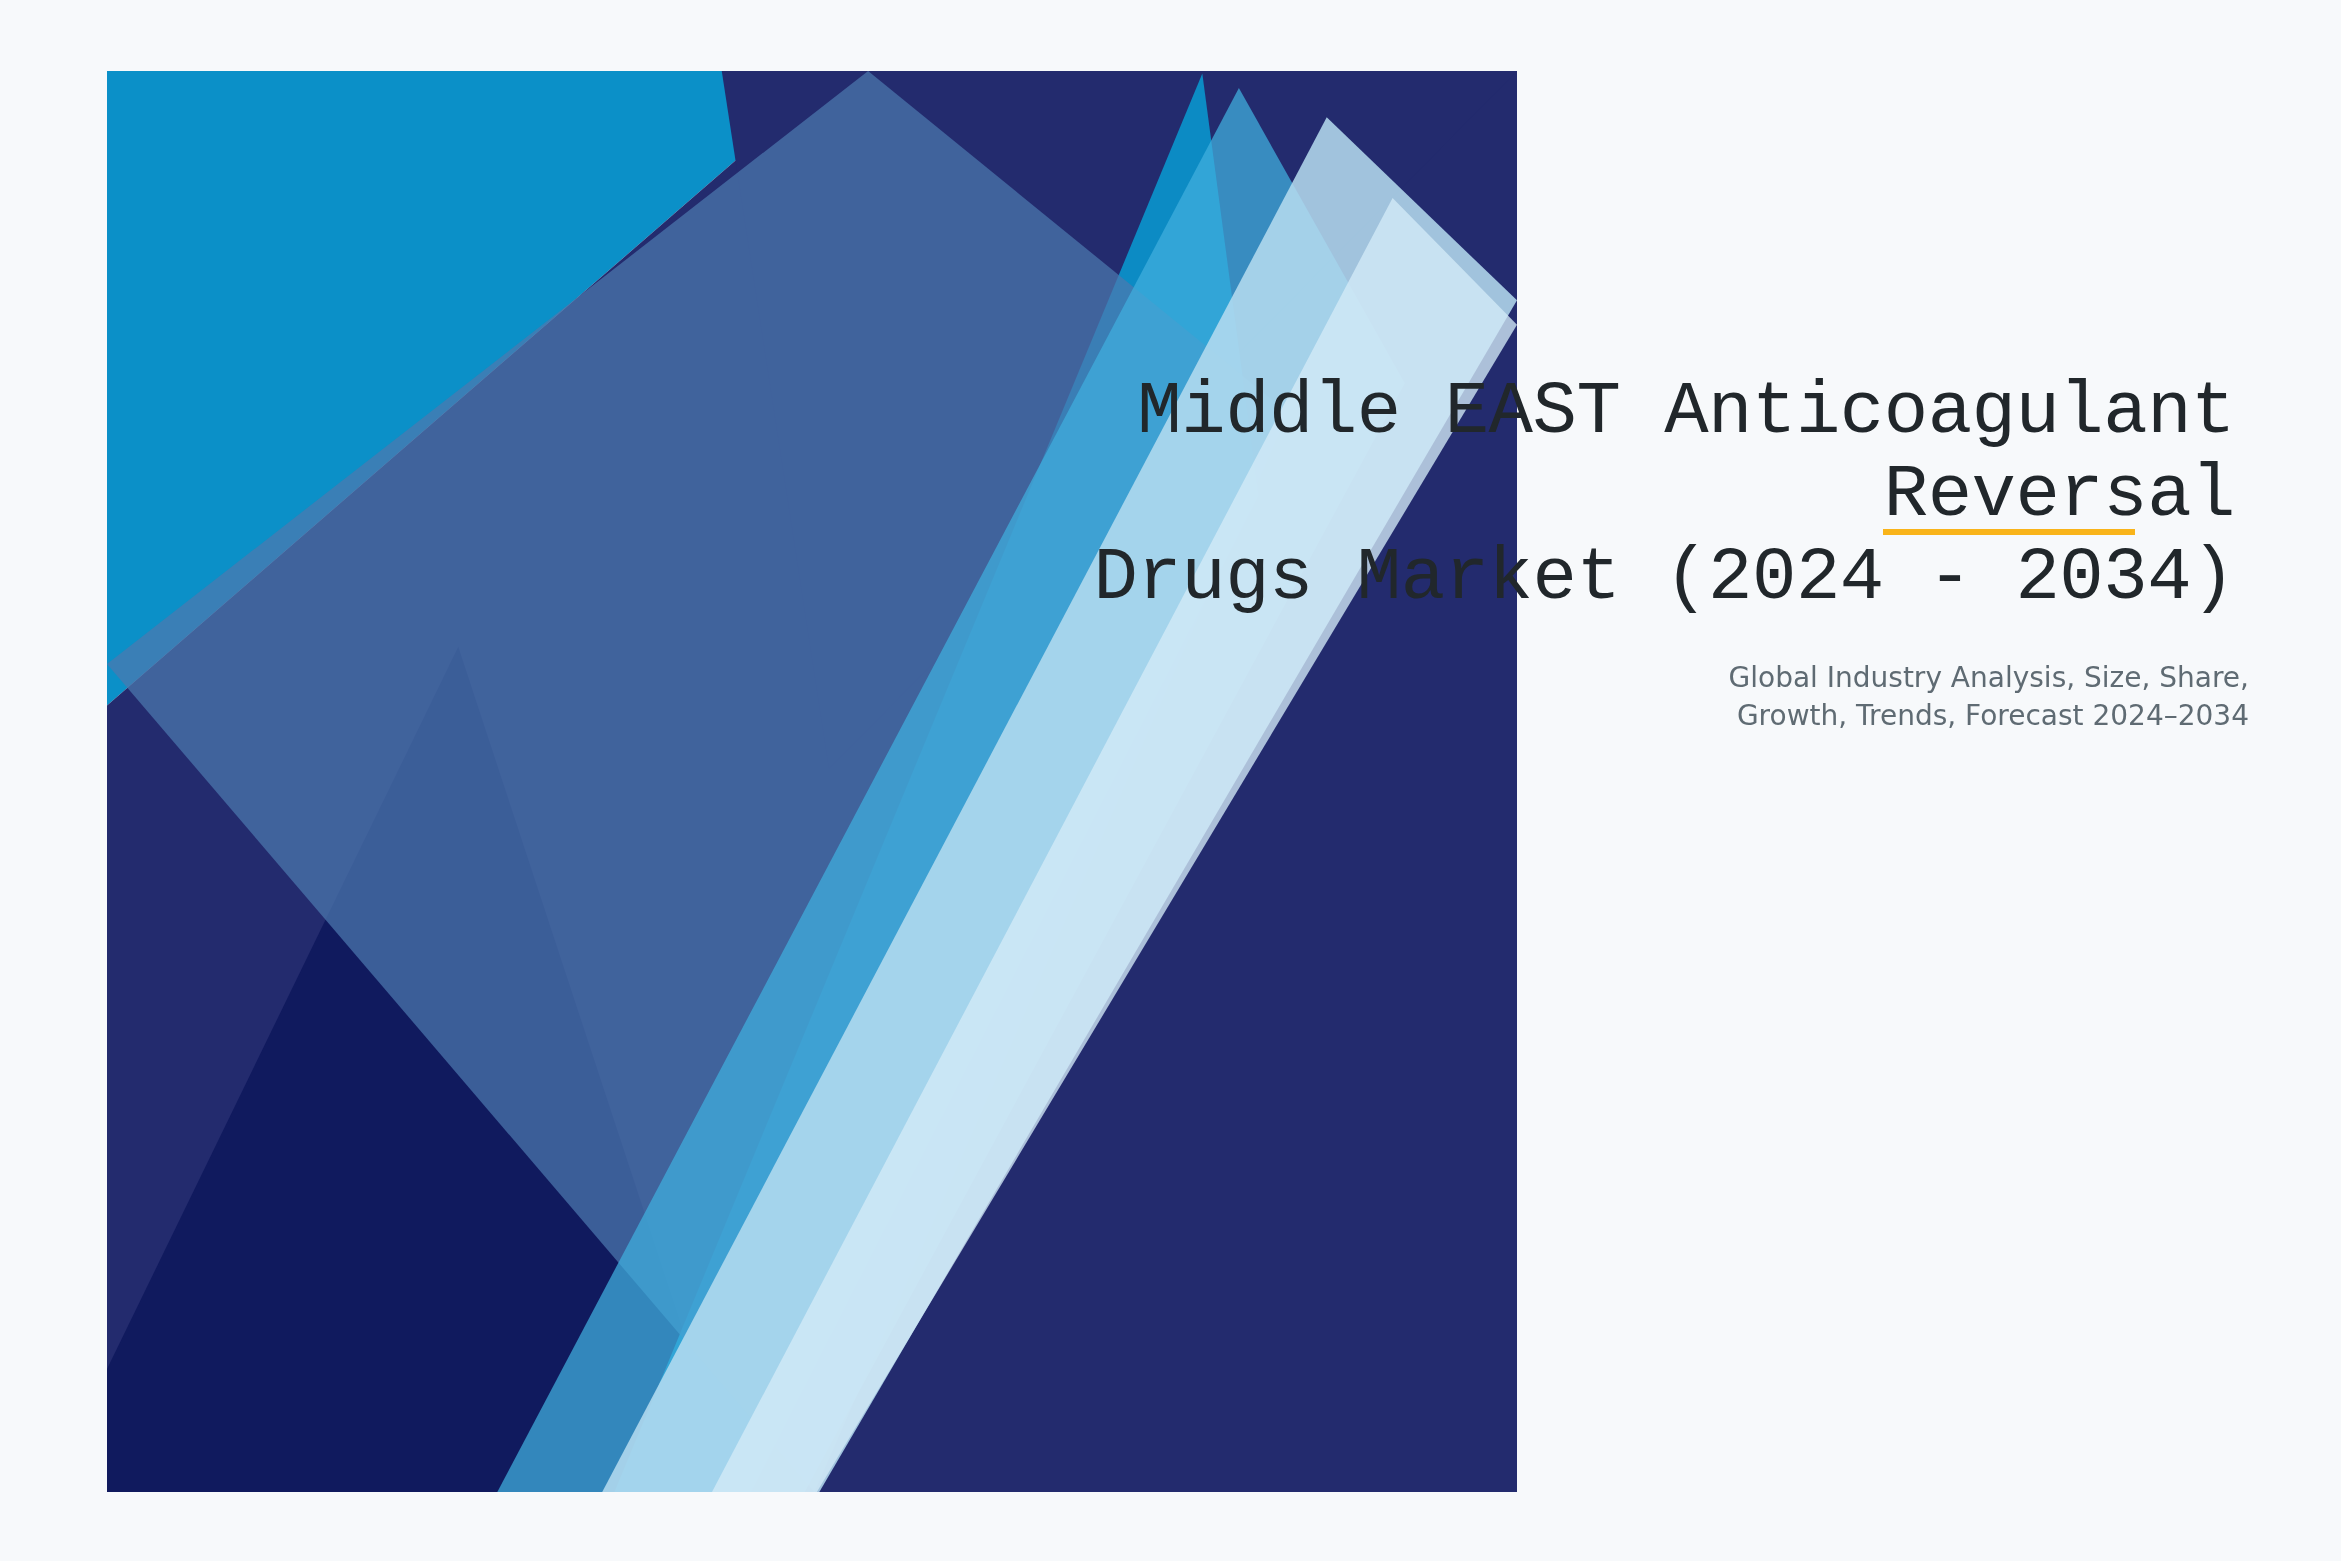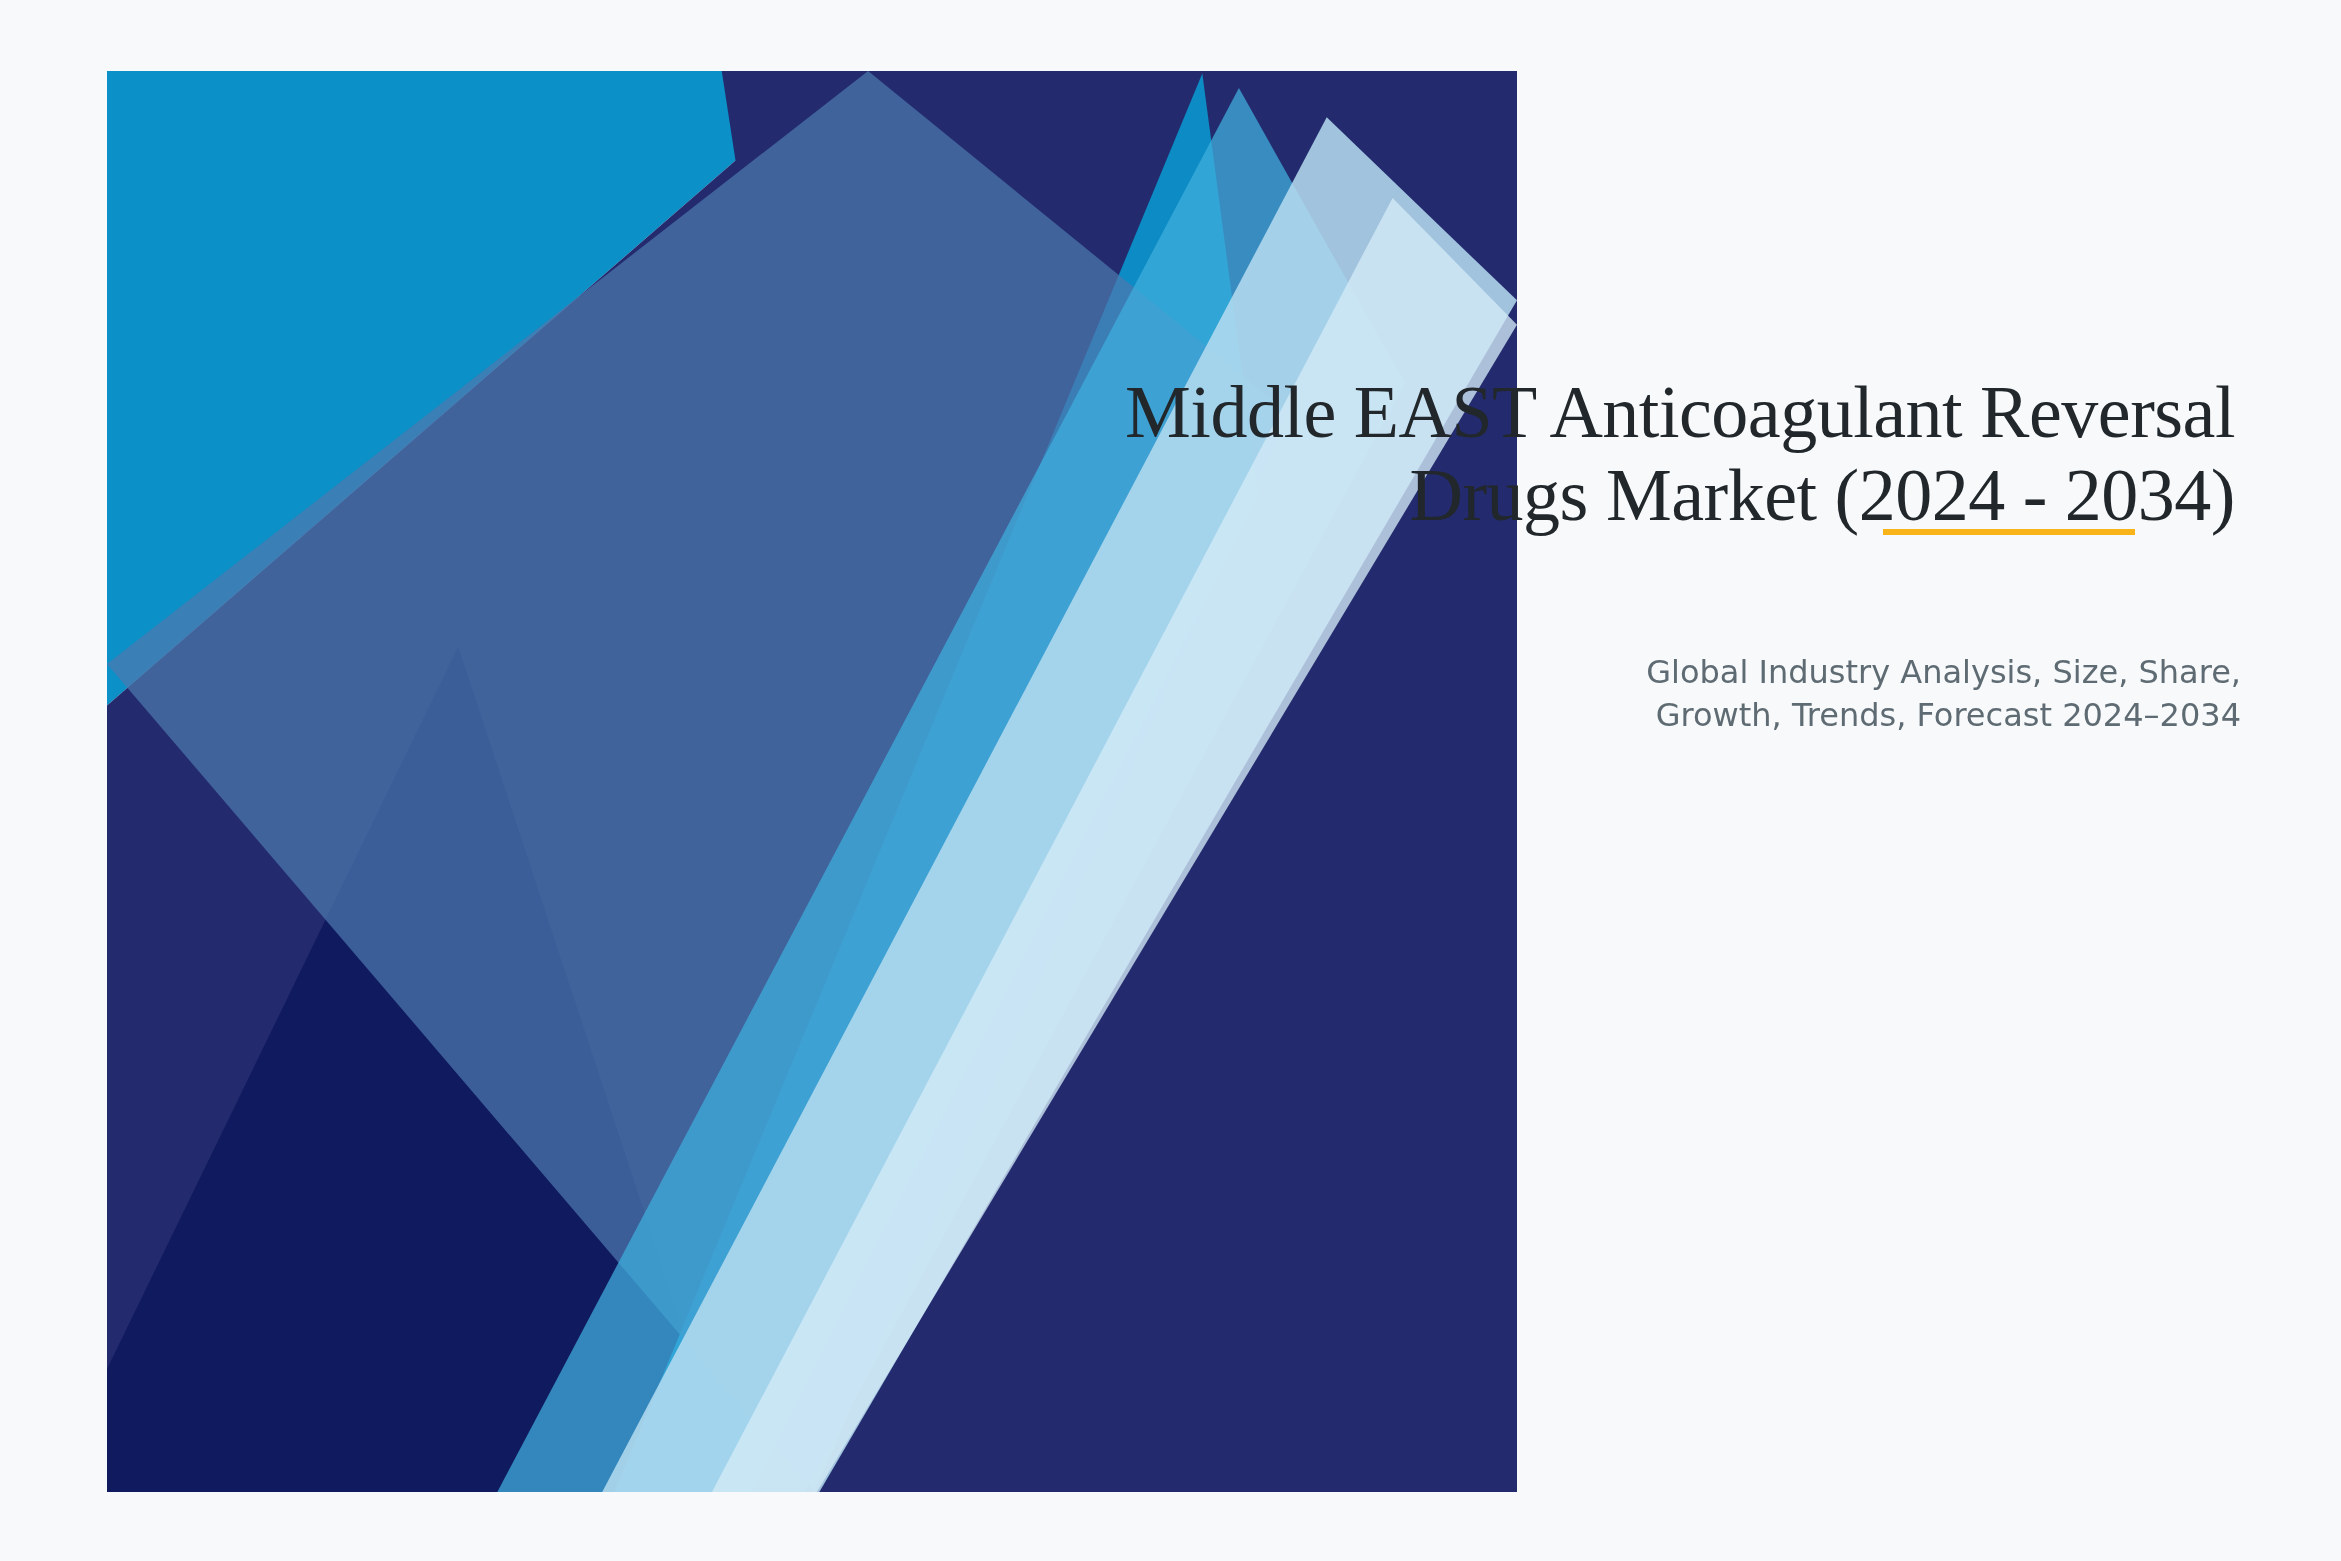--- a/index.html
+++ b/index.html
@@ -35,21 +35,21 @@
   
   #text-block {
     position: absolute;
     left: 781px;
     top: 371px;
     width: 1454px;
     text-align: right;
   }
   #title {
     margin: 0;
-    font-family: Liberation Serif, serif;
+    font-family: Liberation Mono, monospace;
     font-weight: 400;
     font-size: 74px;
     line-height: 1.12;
     letter-spacing: -0.5px;
     color: #21272B;
     white-space: pre-line;
     position: relative;
     z-index: 3;
   }
   #accent-rule {
@@ -59,25 +59,25 @@
     width: 252px;
     height: 6.3px;
     background: #F9B41A;
     z-index: 4;
   }
   #subtitle {
     position: absolute;
     left: 1269px;
     top: 643px;
     width: 964px;
-    margin: 8px;
+    margin: 16px;
     text-align: right;
     font-family: "DejaVu Sans", sans-serif;
     font-weight: 400;
-    font-size: 32px;
+    font-size: 28px;
     line-height: 1.34;
     color: #5F6B73;
     white-space: pre-line;
     z-index: 3;
   }
 </style>
 </head>
 <body>
 
 <div id="cover">

